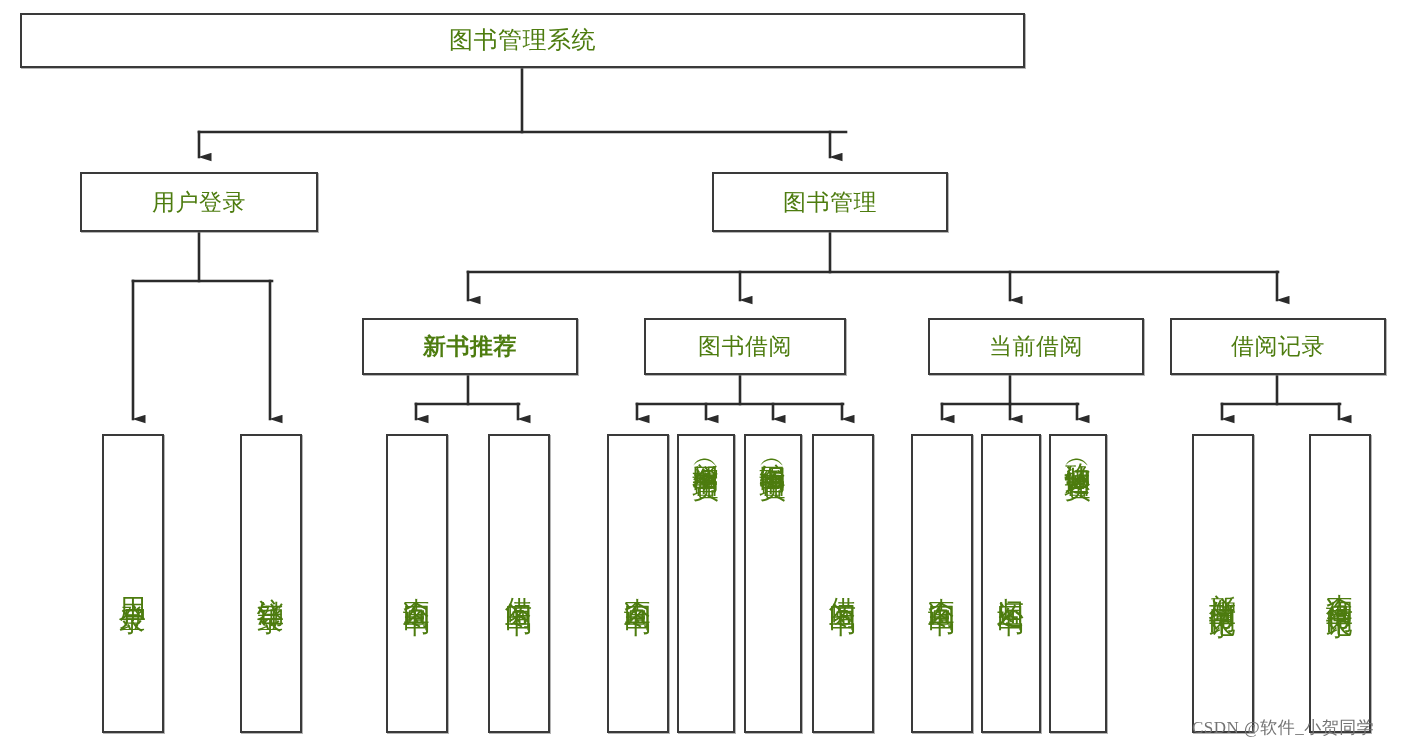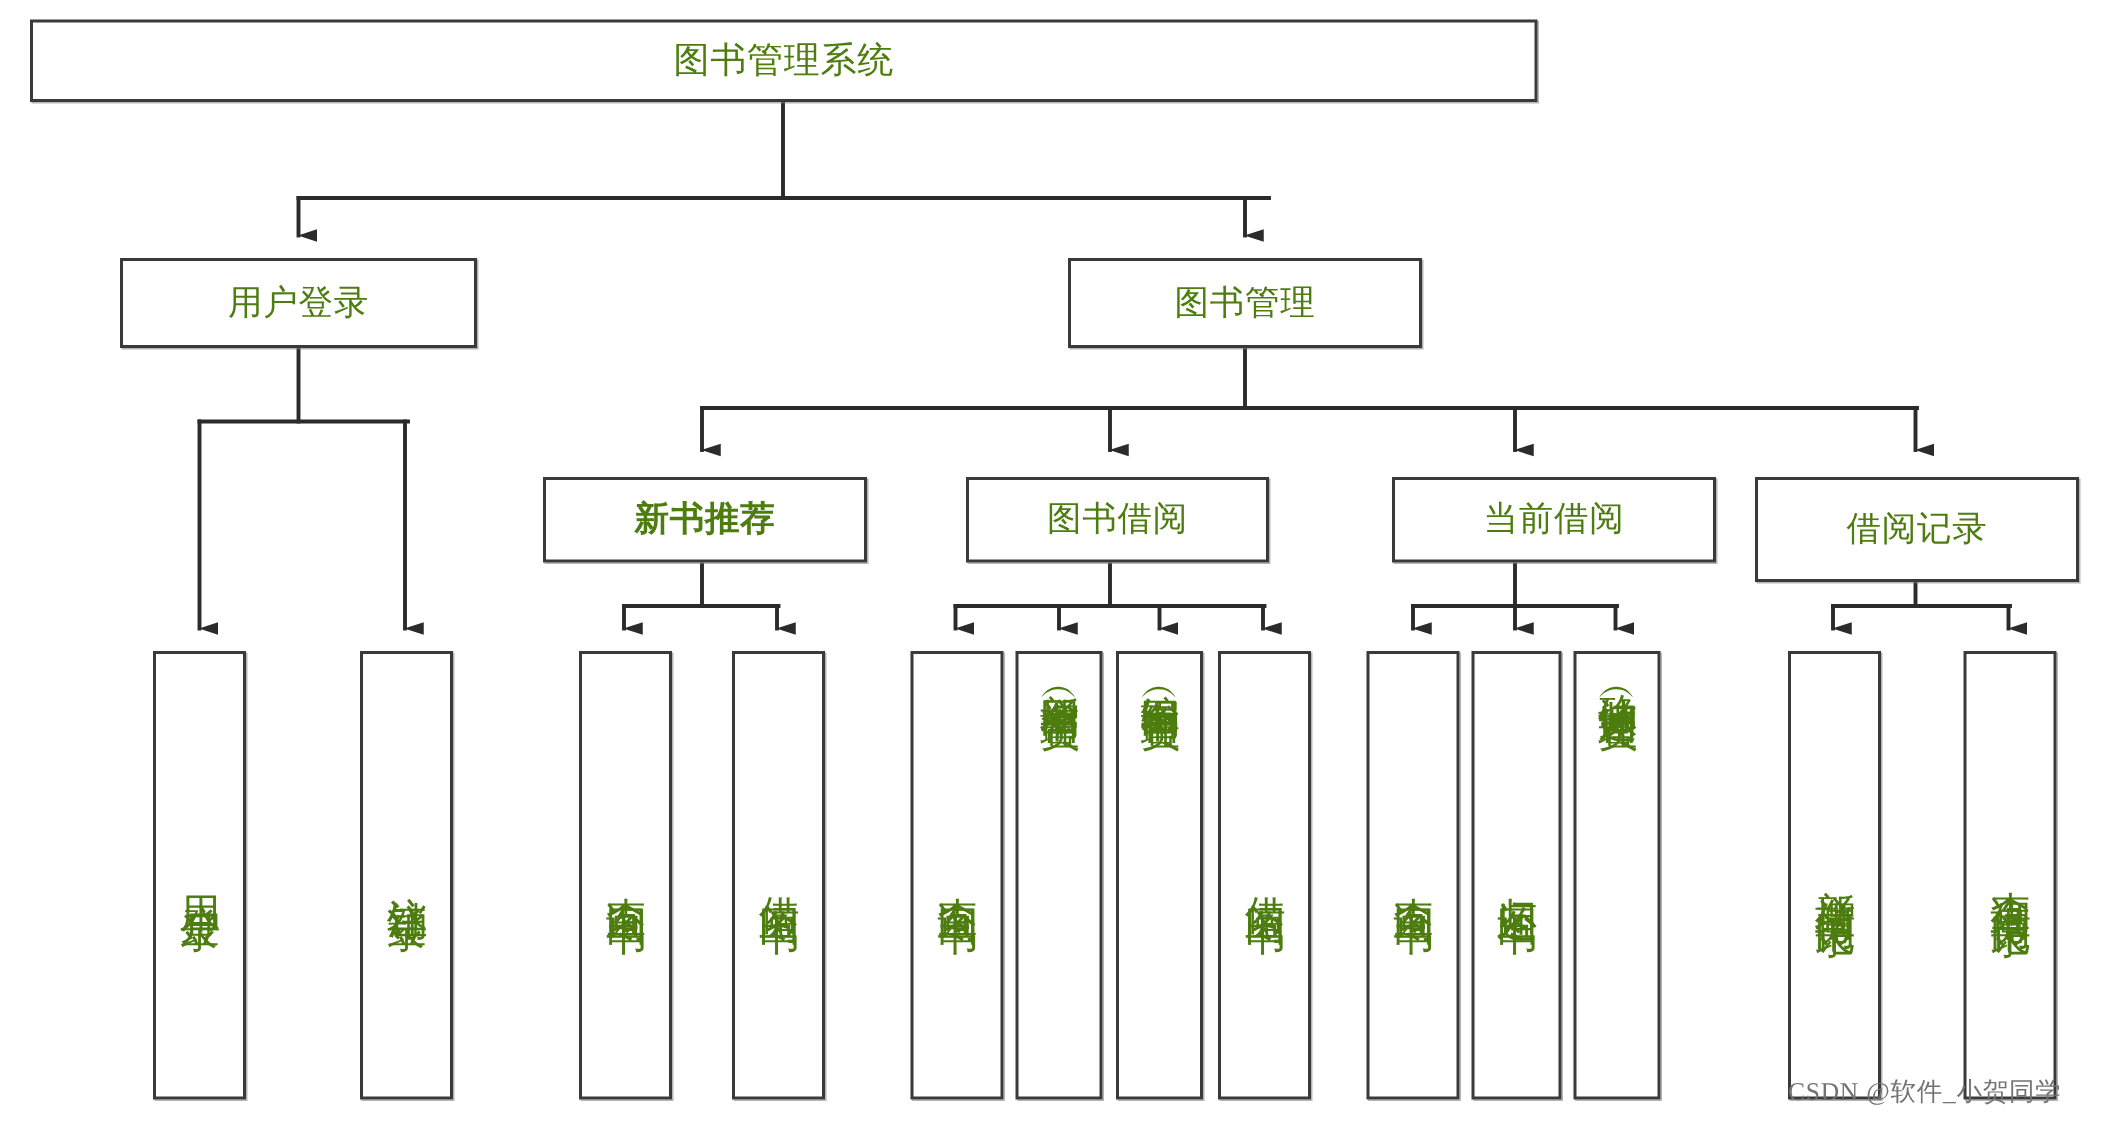--- a/index.html
+++ b/index.html
@@ -168,21 +168,21 @@
   </div>
 
   <div class="node horiz" style="left:632px; top:318px; width:202px; height:57px;margin-left:12px;">
     <span class="node-label">图书借阅</span>
   </div>
 
   <div class="node horiz" style="left:902px; top:318px; width:216px; height:57px;margin-left:26px;">
     <span class="node-label">当前借阅</span>
   </div>
 
-  <div class="node horiz" style="left:1170px; top:318px; width:216px; height:70px;">
+  <div class="node horiz" style="left:1170px; top:318px; width:216px; height:57px;">
     <span class="node-label">借阅记录</span>
   </div>
 
   <div class="node vert centered" style="left:102px; top:434px; width:62px; height:299px;">
     <span class="node-label">用户登录</span>
   </div>
 
   <div class="node vert centered" style="left:240px; top:434px; width:62px; height:299px;">
     <span class="node-label">注销登录</span>
   </div>

